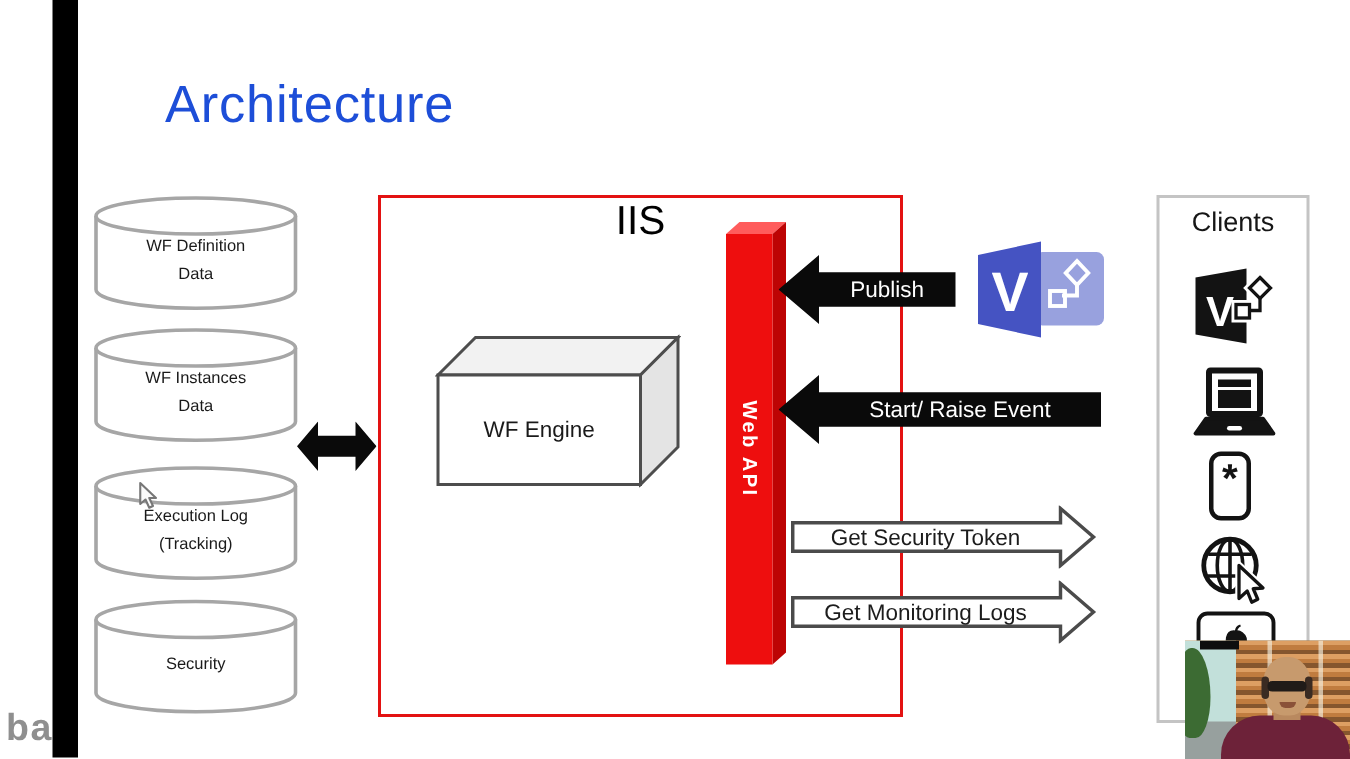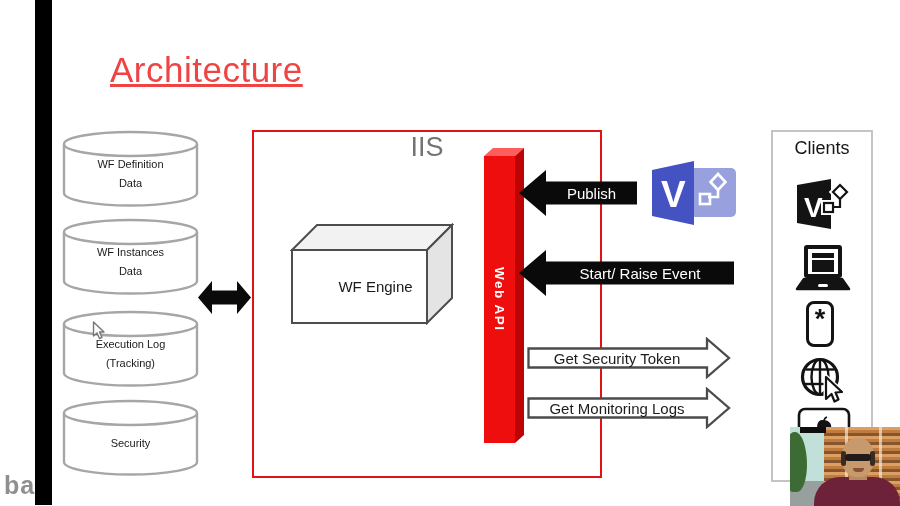--- a/index.html
+++ b/index.html
@@ -7,38 +7,38 @@
     position:relative;width:900px;height:506px;overflow:hidden;background:#fff;
     font-family:"Liberation Sans","DejaVu Sans",sans-serif;color:#111;
   }
   .abs{position:absolute;}
 
   
   #left-bar{left:35px;top:0;width:17px;height:505px;background:#000;}
   #watermark{left:4px;top:471px;font-size:25px;font-weight:700;color:#8f8f8f;z-index:5;letter-spacing:1px;}
 
   
-  #title{left:110px;top:50px;font-size:35px;letter-spacing:.5px;color:#ef4444;text-decoration:underline;}
+  #title{left:110px;top:50px;font-size:35px;letter-spacing:.5px;color:#1d4ed8;}
 
   
   .cyl{width:137px;height:78px;}
   .cyl svg{position:absolute;left:0;top:0;}
   .cyl .lbl{
     position:absolute;left:0;top:0;width:100%;height:100%;
     display:flex;align-items:center;justify-content:center;text-align:center;
     padding-top:10px;box-sizing:border-box;
     font-size:11px;line-height:19px;white-space:pre-line;color:#1a1a1a;
   }
 
   
   #iis-box{left:252px;top:130px;width:350px;height:348px;border:2.5px solid #e31212;box-sizing:border-box;}
-  #iis-label{left:252px;top:132px;width:350px;text-align:center;font-size:27px;color:#737373;}
-
-  
-  #engine-text{left:292px;top:250px;width:135px;height:73px;display:flex;align-items:center;justify-content:center;font-size:15px;color:#1a1a1a;padding-left:16px;}
+  #iis-label{left:252px;top:132px;width:350px;text-align:center;font-size:27px;color:#000000;}
+
+  
+  #engine-text{left:292px;top:250px;width:135px;height:73px;display:flex;align-items:center;justify-content:center;font-size:15px;color:#1a1a1a;}
 
   
   #webapi-text{
     left:484px;top:156px;width:31px;height:287px;
     display:flex;align-items:center;justify-content:center;
     writing-mode:vertical-rl;color:#fff;font-size:13.5px;font-weight:700;letter-spacing:1.5px;
   }
 
   
   .blk-arrow-text{

